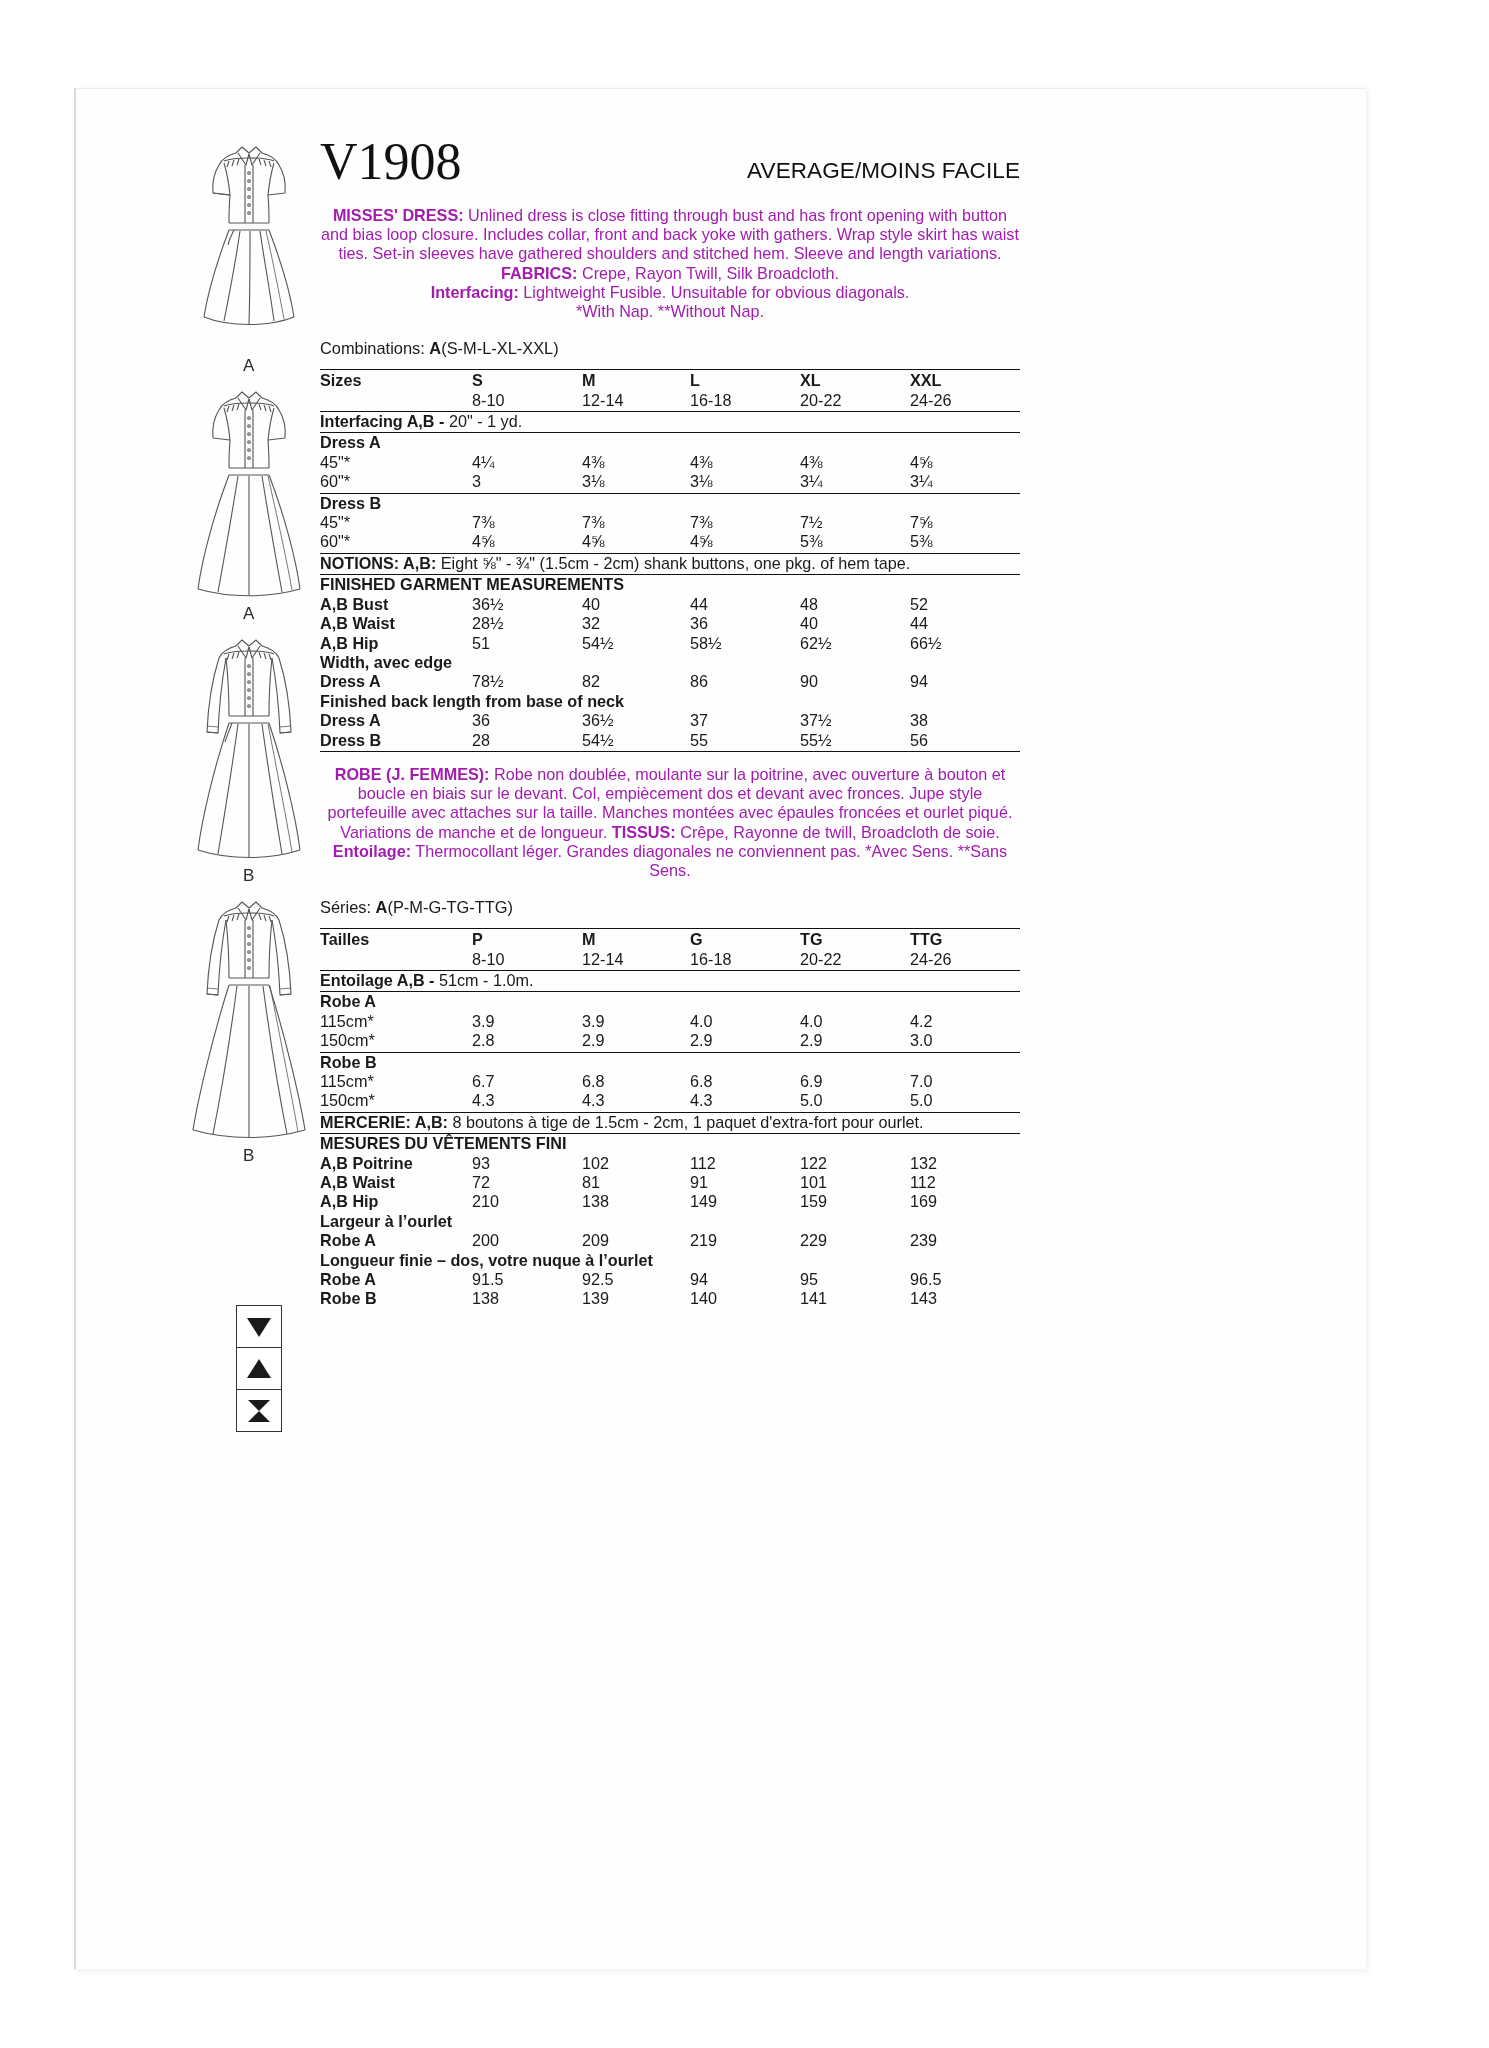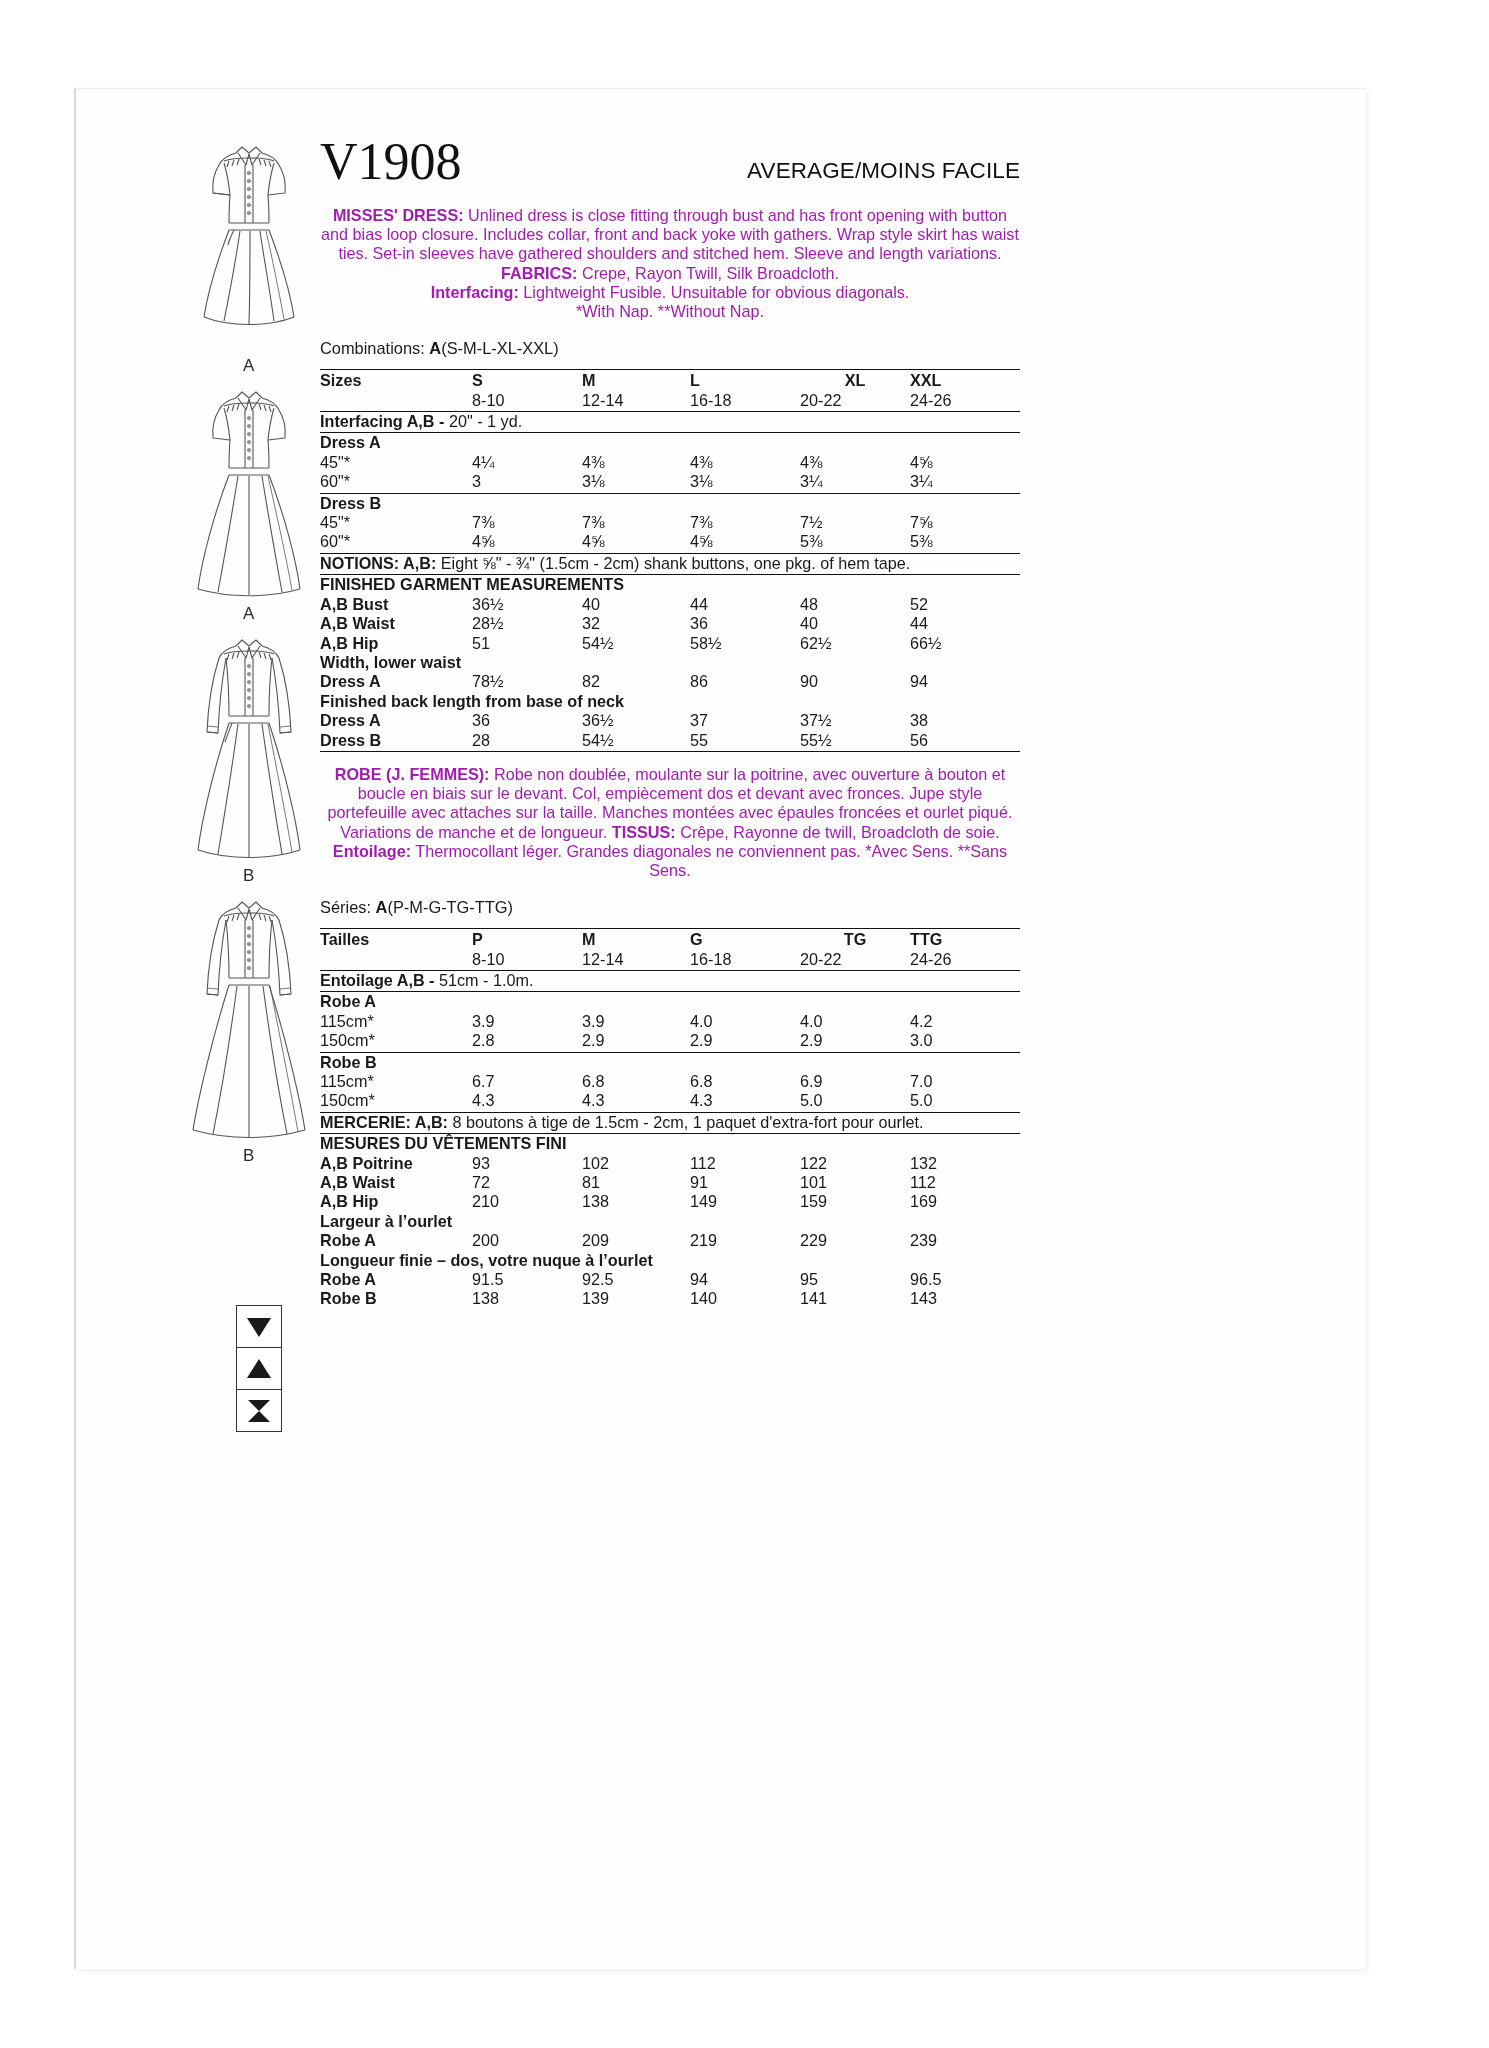--- a/index.html
+++ b/index.html
@@ -133,21 +133,21 @@
   table.size-table td {
     padding: 0;
     vertical-align: baseline;
     line-height: 19.4px;
     white-space: nowrap;
   }
   td.lab { width: 152px; }
   td.c1  { width: 110px; }
   td.c2  { width: 108px; }
   td.c3  { width: 110px; }
-  td.c4  { width: 110px; text-align: center; }
+  td.c4  { width: 110px; }
   td.c5  { width: 110px; }
 
   tr.bold td { font-weight: bold; }
   tr.rule-top td   { border-top: 1.7px solid #111; padding-top: 1px; }
   tr.rule-bottom td{ border-bottom: 1.7px solid #111; padding-bottom: 1px; }
   .inline-head b { font-weight: bold; }
 
   .notions-row td {
     font-size: 16.2px;
     line-height: 19.4px;
@@ -439,21 +439,21 @@
       </tr>
       <tr>
         <td class="lab"><b>A,B Hip</b></td>
         <td>51</td>
         <td>54½</td>
         <td>58½</td>
         <td>62½</td>
         <td>66½</td>
       </tr>
       <tr class="bold">
-        <td colspan="6">Width, lower waist</td>
+        <td colspan="6">Width, avec edge</td>
       </tr>
       <tr>
         <td class="lab"><b>Dress A</b></td>
         <td>78½</td>
         <td>82</td>
         <td>86</td>
         <td>90</td>
         <td>94</td>
       </tr>
       <tr class="bold">

